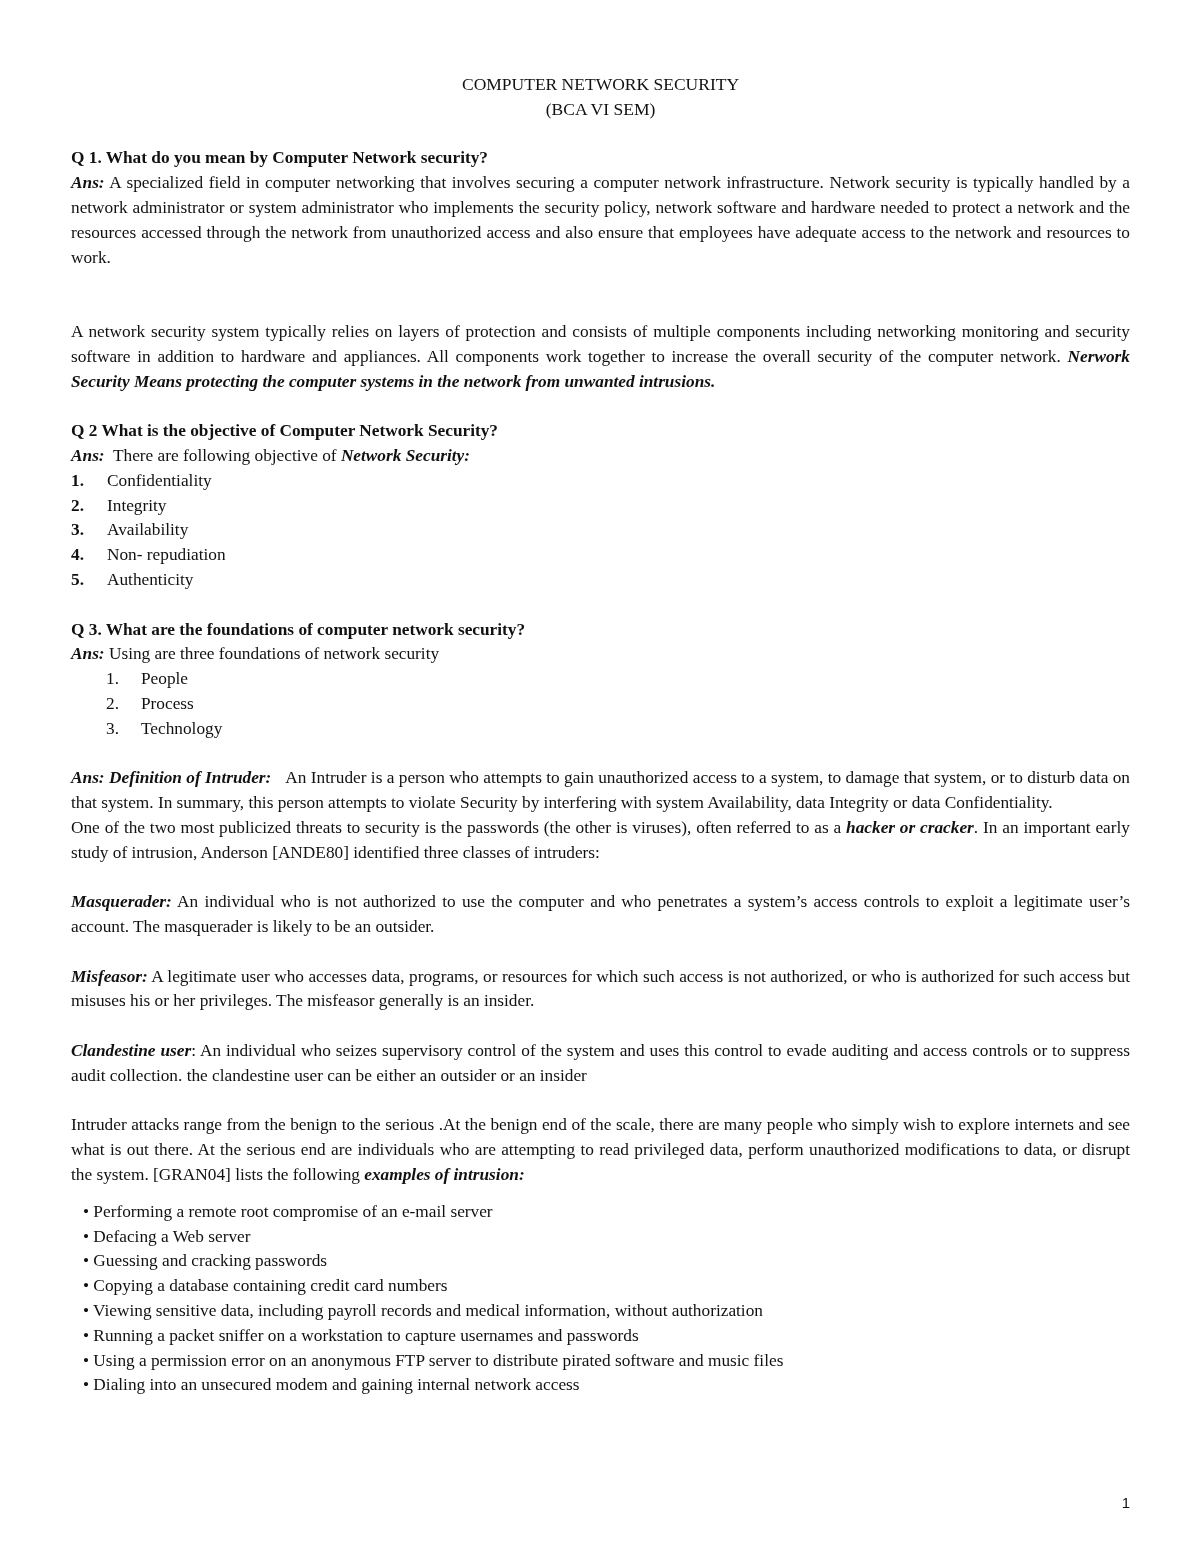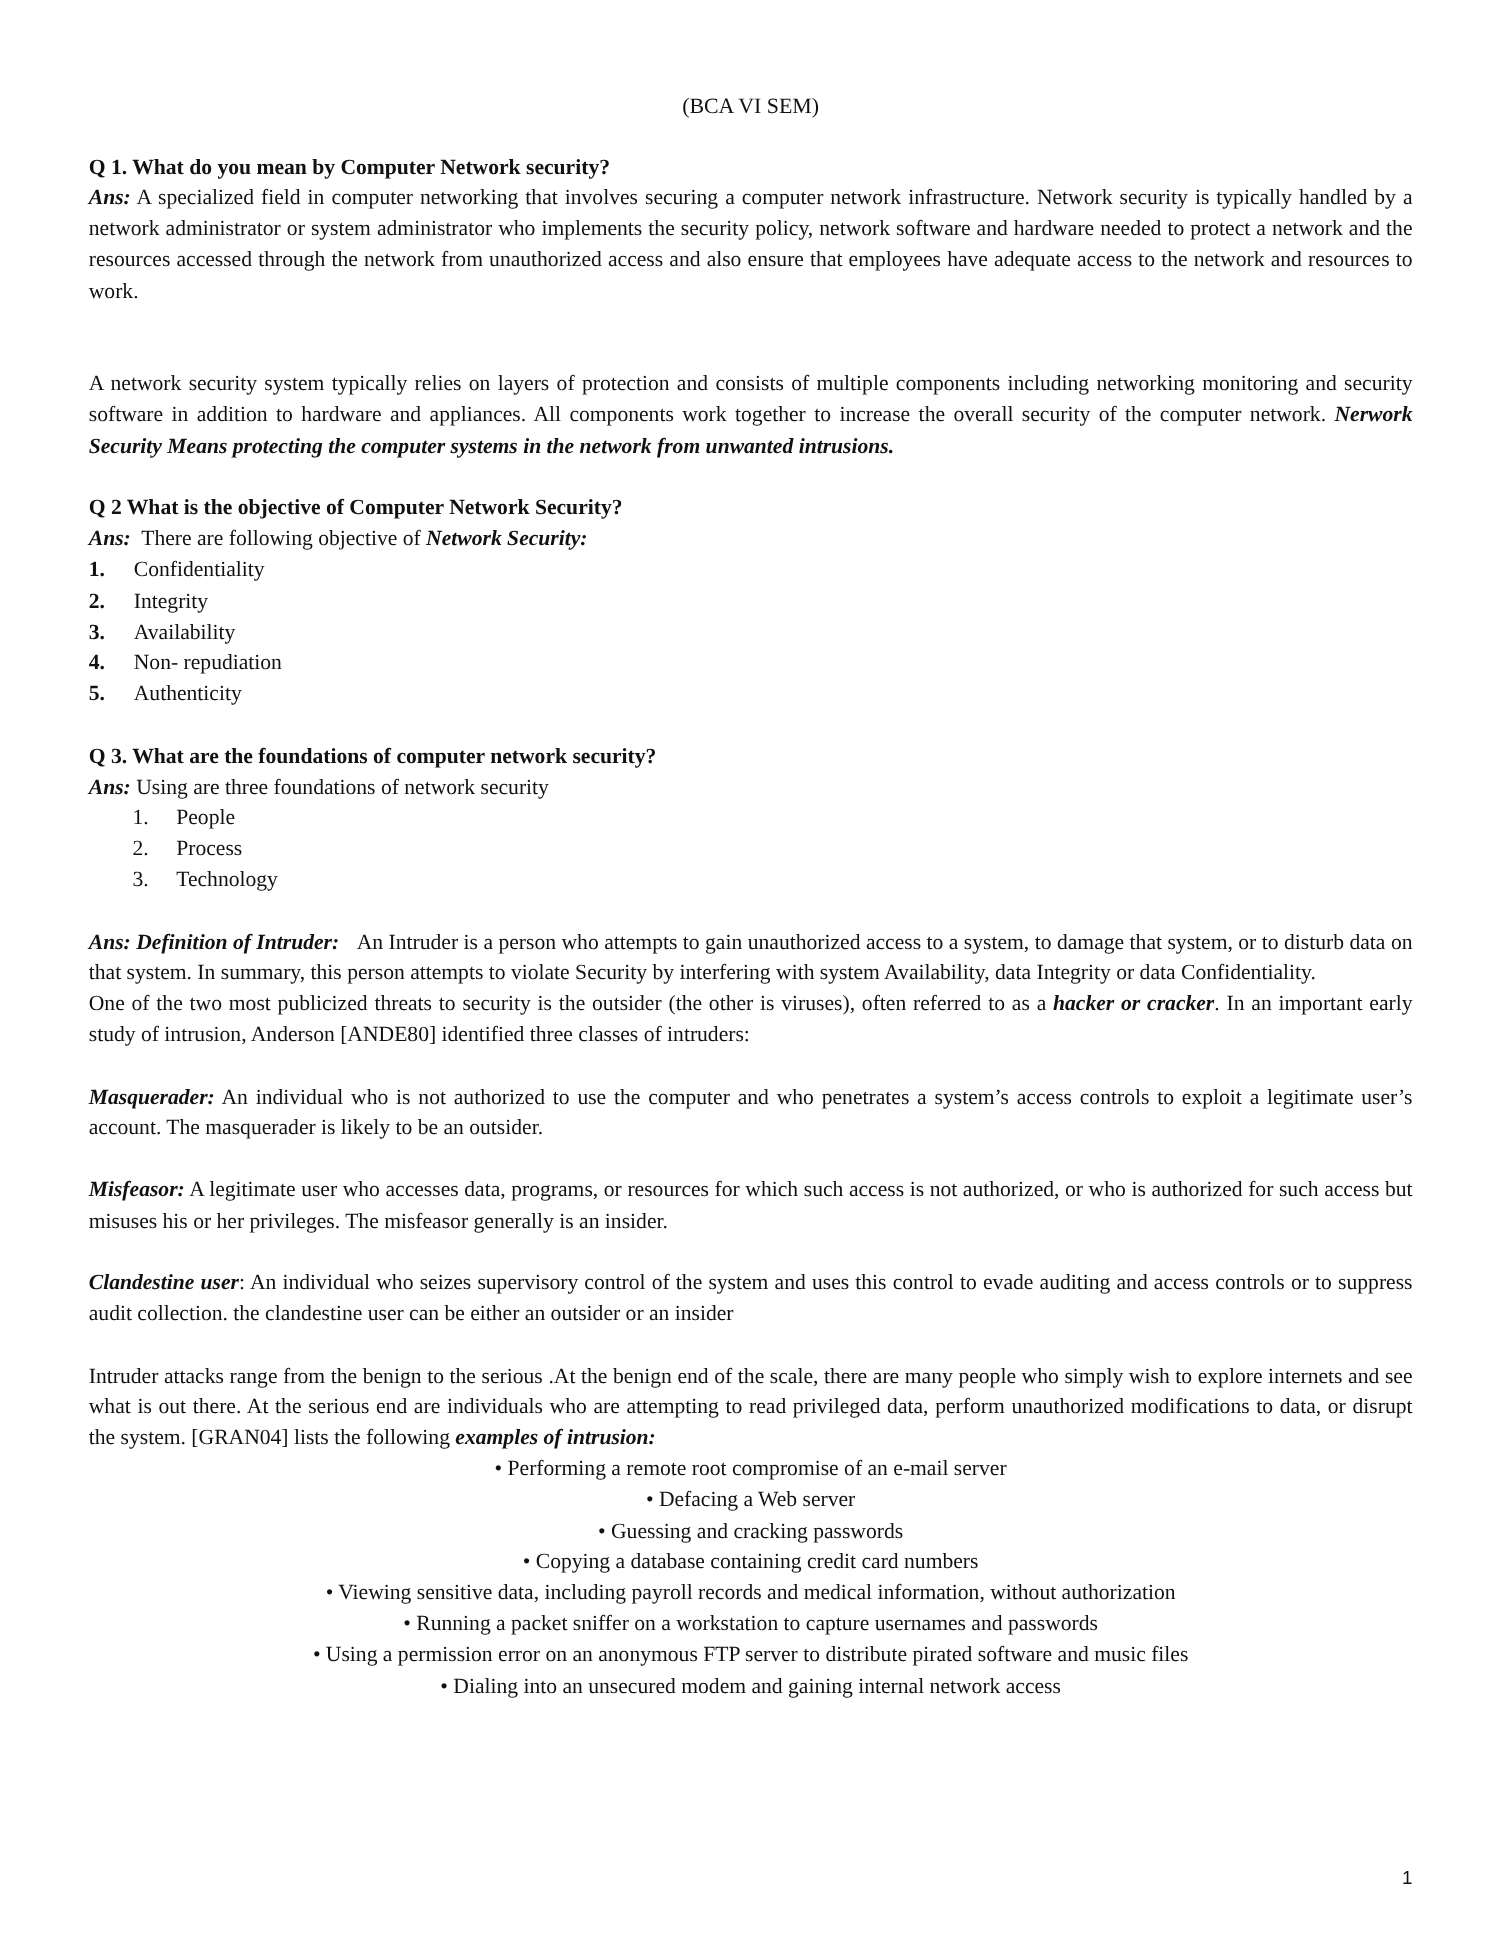--- a/index.html
+++ b/index.html
@@ -11,28 +11,29 @@
   .blank2 { height: 49.6px; }
   .q { font-weight: bold; }
   .b { font-weight: bold; font-style: italic; }
   .just { text-align: justify; text-align-last: left; }
   .ol { margin: 0; padding: 0; list-style: none; }
   .ol li { display: flex; }
   .ol .num { width: 36px; font-weight: bold; }
   .ol2 { margin: 0; padding: 0 0 0 35px; list-style: none; }
   .ol2 li { display: flex; }
   .ol2 .num { width: 35px; }
-  .bul { margin: 0; padding: 0; list-style: none; text-align: center; }
+  .bul { margin: 12px; padding: 0; list-style: none; }
   .pagenum { position: absolute; right: 70px; top: 1494px; font-family: "Liberation Sans", sans-serif; font-size: 15px; }
   .gap { display: inline-block; width: 14px; }
 </style>
 </head>
 <body>
 
 <div class="page">
+  <div class="title">COMPUTER NETWORK SECURITY</div>
   <div class="title">(BCA VI SEM)</div>
   <div class="blank"></div>
 
   <div class="q">Q 1. What do you mean by Computer Network security?</div>
   <div class="just"><span class="b">Ans:</span><span> A specialized field in computer networking that involves securing a computer network infrastructure. Network security is typically handled by a network administrator or system administrator who implements the security policy, network software and hardware needed to protect a network and the resources accessed through the network from unauthorized access and also ensure that employees have adequate access to the network and resources to work.</span></div>
   <div class="blank2"></div>
   <div class="just"><span>A network security system typically relies on layers of protection and consists of multiple components including networking monitoring and security software in addition to hardware and appliances. All components work together to increase the overall security of the computer network. </span><span class="b">Nerwork Security Means protecting the computer systems in the network from unwanted intrusions.</span></div>
   <div class="blank"></div>
 
   <div class="q">Q 2 What is the objective of Computer Network Security?</div>
@@ -73,21 +74,21 @@
         <span>Process</span>
       </li>
     <li>
         <span class="num">3.</span>
         <span>Technology</span>
       </li>
   </ul>
   <div class="blank"></div>
 
   <div class="just"><span class="b">Ans: Definition of Intruder:</span><span class="gap"></span><span>An Intruder is a person who attempts to gain unauthorized access to a system, to damage that system, or to disturb data on that system. In summary, this person attempts to violate Security by interfering with system Availability, data Integrity or data Confidentiality.</span></div>
-  <div class="just"><span>One of the two most publicized threats to security is the outsider (the other is viruses), often referred to as a </span><span class="b">hacker or cracker</span><span>. In an important early study of intrusion, Anderson [ANDE80] identified three classes of intruders:</span></div>
+  <div class="just"><span>One of the two most publicized threats to security is the passwords (the other is viruses), often referred to as a </span><span class="b">hacker or cracker</span><span>. In an important early study of intrusion, Anderson [ANDE80] identified three classes of intruders:</span></div>
   <div class="blank"></div>
 
   <div class="just"><span class="b">Masquerader:</span><span> An individual who is not authorized to use the computer and who penetrates a system’s   access controls to exploit a legitimate user’s account. The masquerader is likely to be an outsider.</span></div>
   <div class="blank"></div>
   <div class="just"><span class="b">Misfeasor:</span><span> A legitimate user who accesses data, programs, or resources for which such access is not    authorized, or who is authorized for such access but misuses his or her privileges. The misfeasor generally is an insider.</span></div>
   <div class="blank"></div>
   <div class="just"><span class="b">Clandestine user</span><span>: An individual who seizes supervisory control of the system and uses this control to evade auditing and access controls or to suppress audit collection. the clandestine user can be either an outsider or an insider</span></div>
   <div class="blank"></div>
 
   <div class="just"><span>Intruder attacks range from the benign to the serious .At the benign end of the scale, there are many people who simply wish to explore internets and see what is out there. At the serious end are individuals who are attempting to read privileged data, perform unauthorized modifications to data, or disrupt the system. [GRAN04] lists the following </span><span class="b">examples of intrusion:</span></div>

